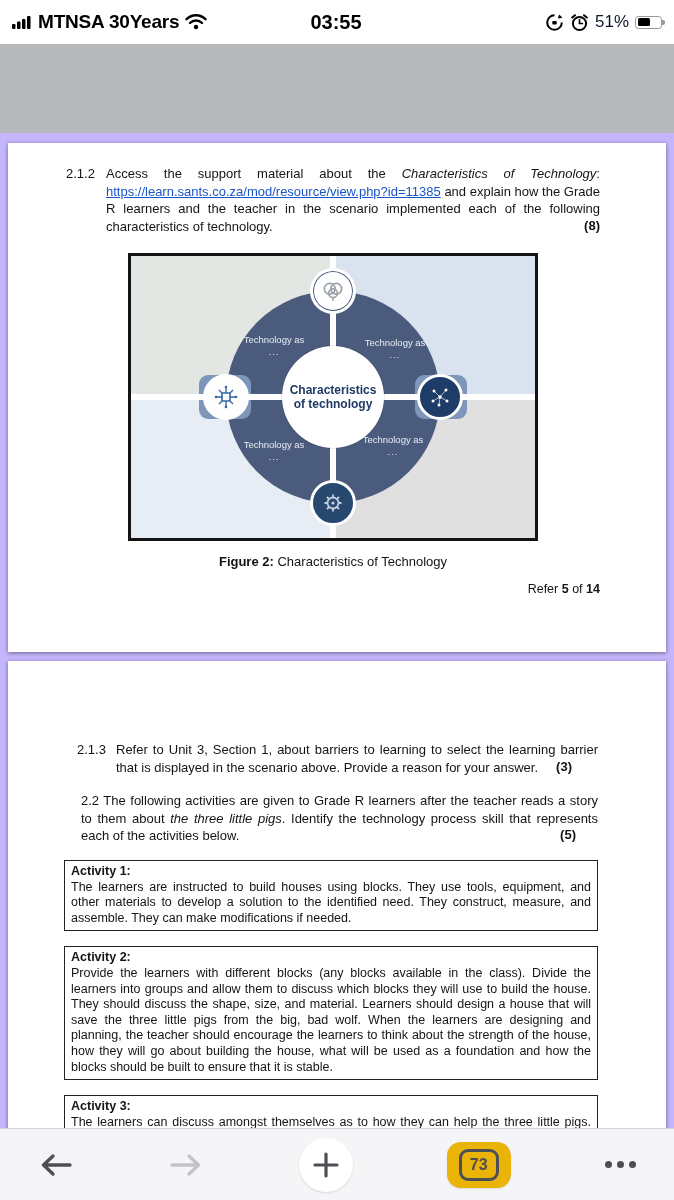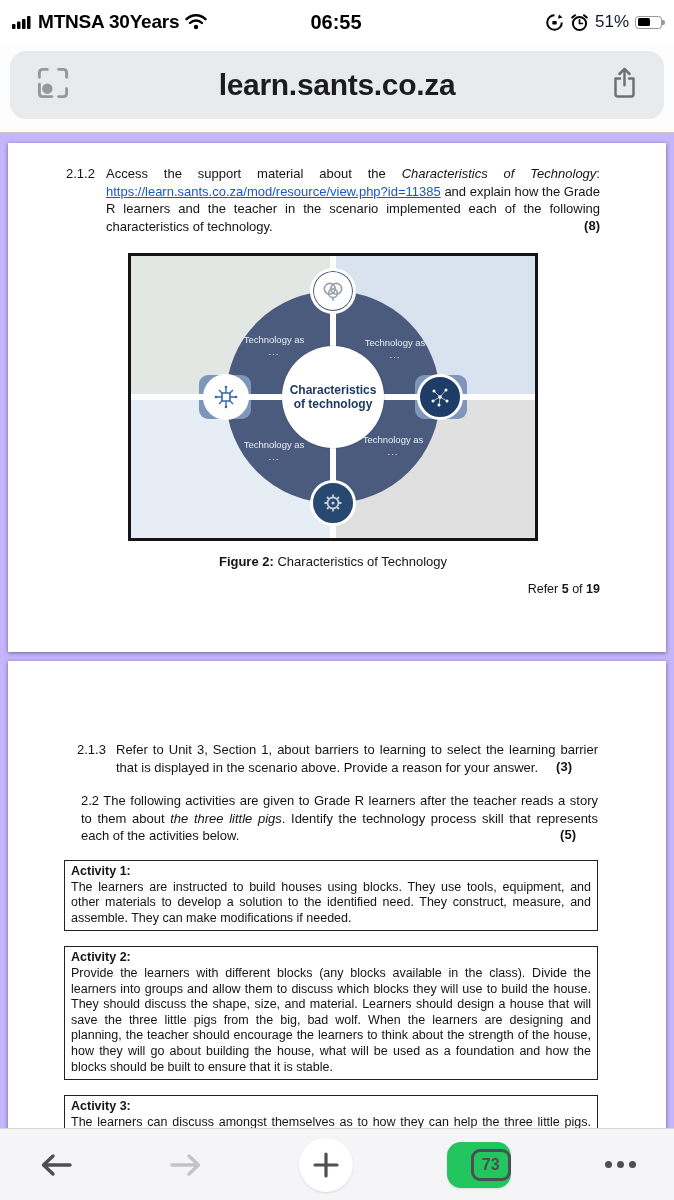--- a/index.html
+++ b/index.html
@@ -77,22 +77,22 @@
   .actbox { border:1px solid #222; padding:3px 6px 4px 6px; margin-top:15px; font-size:12.5px; line-height:15.6px; }
   .acttitle { font-weight:bold; }
   .actbody { text-align:justify; }
 
   
   .toolbar { position:absolute; bottom:0; left:0; right:0; height:72px; background:#f5f5f7; border-top:1px solid #d6d6d8;
     z-index:30; display:flex; align-items:center; justify-content:space-between; padding:0 38px; }
   .tb-btn { display:flex; align-items:center; justify-content:center; }
   .plus-circle { width:54px; height:54px; border-radius:50%; background:#fff; box-shadow:0 1px 2px rgba(0,0,0,.12);
     display:flex; align-items:center; justify-content:center; }
-  .tabs-pill { width:64px; height:46px; border-radius:14px; background:#22c55e; box-shadow:0 1px 2px rgba(0,0,0,.10);
-    display:flex; align-items:center; justify-content:flex-end; }
+  .tabs-pill { width:64px; height:46px; border-radius:14px; background:#eab308; box-shadow:0 1px 2px rgba(0,0,0,.10);
+    display:flex; align-items:center; justify-content:center; }
   .tabs-box { width:40px; height:32px; border:3px solid #4c4f54; border-radius:9px;
     display:flex; align-items:center; justify-content:center; font-size:16px; font-weight:700; color:#4c4f54; }
   .dots3 { display:flex; gap:5px; }
   .dots3 i { width:7px; height:7px; border-radius:50%; background:#4c4f54; }
 </style>
 </head>
 <body>
 
 <div class="phone">
 
@@ -104,60 +104,40 @@
         <rect x="10" y="4" width="3.5" height="10" rx="1" fill="#000"></rect>
         <rect x="15" y="1" width="3.5" height="13" rx="1" fill="#000"></rect>
       </svg>
       <span class="sb-carrier">MTNSA 30Years</span>
       <svg width="22" height="16" viewBox="0 0 22 16">
         <path d="M1.5 5.2 A 13.5 13.5 0 0 1 20.5 5.2" fill="none" stroke="#000" stroke-width="2.4" stroke-linecap="round"></path>
         <path d="M5 9 A 8.5 8.5 0 0 1 17 9" fill="none" stroke="#000" stroke-width="2.4" stroke-linecap="round"></path>
         <circle cx="11" cy="13" r="2.2" fill="#000"></circle>
       </svg>
     </div>
-    <span class="sb-time">06:55</span>
+    <span class="sb-time">03:55</span>
     <div class="sb-right">
       <svg width="19" height="19" viewBox="0 0 19 19">
         <path d="M9.5 2.2 A 7.3 7.3 0 1 0 16.8 9.5" fill="none" stroke="#000" stroke-width="2"></path>
         <path d="M14.2 1.5 L17.5 4.8 L12.8 5.6 Z" fill="#000"></path>
         <rect x="7.3" y="8" width="4.4" height="3.6" rx="0.8" fill="#000"></rect>
       </svg>
       <svg width="19" height="19" viewBox="0 0 19 19">
         <circle cx="9.5" cy="10.5" r="6.6" fill="none" stroke="#000" stroke-width="2"></circle>
         <path d="M9.5 6.8 V10.5 H12.4" fill="none" stroke="#000" stroke-width="1.7" stroke-linecap="round"></path>
         <path d="M2.2 4.6 L5 2.2 M16.8 4.6 L14 2.2" stroke="#000" stroke-width="2" stroke-linecap="round"></path>
       </svg>
       <span class="sb-batt-pct">51%</span>
       <span class="battery">
           <span class="fill"></span>
           <span class="nub"></span>
         </span>
     </div>
   </div>
 
-  <div class="urlsec">
-    <div class="omnibox">
-      <span class="ob-left">
-        <svg width="34" height="34" viewBox="0 0 30 30">
-          <path d="M3 10 V6 Q3 3 6 3 H10" fill="none" stroke="#97979c" stroke-width="2.6" stroke-linecap="round"></path>
-          <path d="M20 3 H24 Q27 3 27 6 V10" fill="none" stroke="#97979c" stroke-width="2.6" stroke-linecap="round"></path>
-          <path d="M27 20 V24 Q27 27 24 27 H20" fill="none" stroke="#97979c" stroke-width="2.6" stroke-linecap="round"></path>
-          <path d="M3 16 V24 Q3 27 6 27 H14" fill="none" stroke="#97979c" stroke-width="2.6" stroke-linecap="round"></path>
-          <circle cx="10" cy="20" r="4.6" fill="#97979c"></circle>
-        </svg>
-      </span>
-      <span class="ob-url">learn.sants.co.za</span>
-      <span class="ob-right">
-        <svg width="27" height="34" viewBox="0 0 24 30">
-          <path d="M4 11 H8 M16 11 H20 M4 11 V25 Q4 27 6 27 H18 Q20 27 20 25 V11" fill="none" stroke="#6e7074" stroke-width="2.2" stroke-linecap="round"></path>
-          <path d="M12 17 V3 M7.5 7 L12 2.5 L16.5 7" fill="none" stroke="#6e7074" stroke-width="2.2" stroke-linecap="round" stroke-linejoin="round"></path>
-        </svg>
-      </span>
-    </div>
-  </div>
 
   <div class="content">
 
     <div class="page p1 doc">
       <div class="para hang212">
         <span class="qnum">2.1.2</span><span>Access the support material about the</span>
         <i>Characteristics of Technology</i><span>:</span>
         <a class="doclink">https://learn.sants.co.za/mod/resource/view.php?id=11385</a>
         <span>and explain how the Grade R learners and the teacher in the scenario implemented each of the following characteristics of technology.</span>
         <b class="marks m8">(8)</b>
@@ -235,21 +215,21 @@
 
       <div class="caption">
         <b>Figure 2:</b>
         <span>Characteristics of Technology</span>
       </div>
 
       <div class="pagenum">
         <span>Refer</span>
         <b>5</b>
         <span>of</span>
-        <b>19</b>
+        <b>14</b>
       </div>
     </div>
 
     <div class="page p2 doc">
       <div class="para hang213">
         <span class="qnum">2.1.3</span><span>Refer to Unit 3, Section 1, about barriers to learning to select the learning barrier that is displayed in the scenario above. Provide a reason for your answer.</span>
         <b class="marks m3">(3)</b>
       </div>
 
       <div class="para q22">

